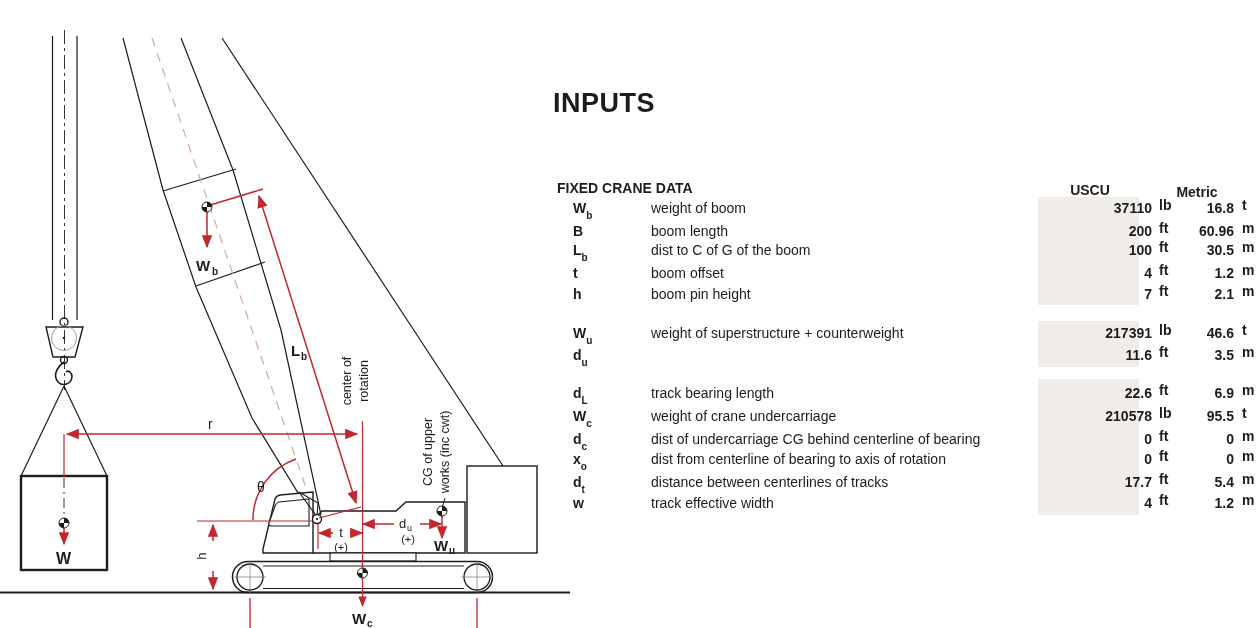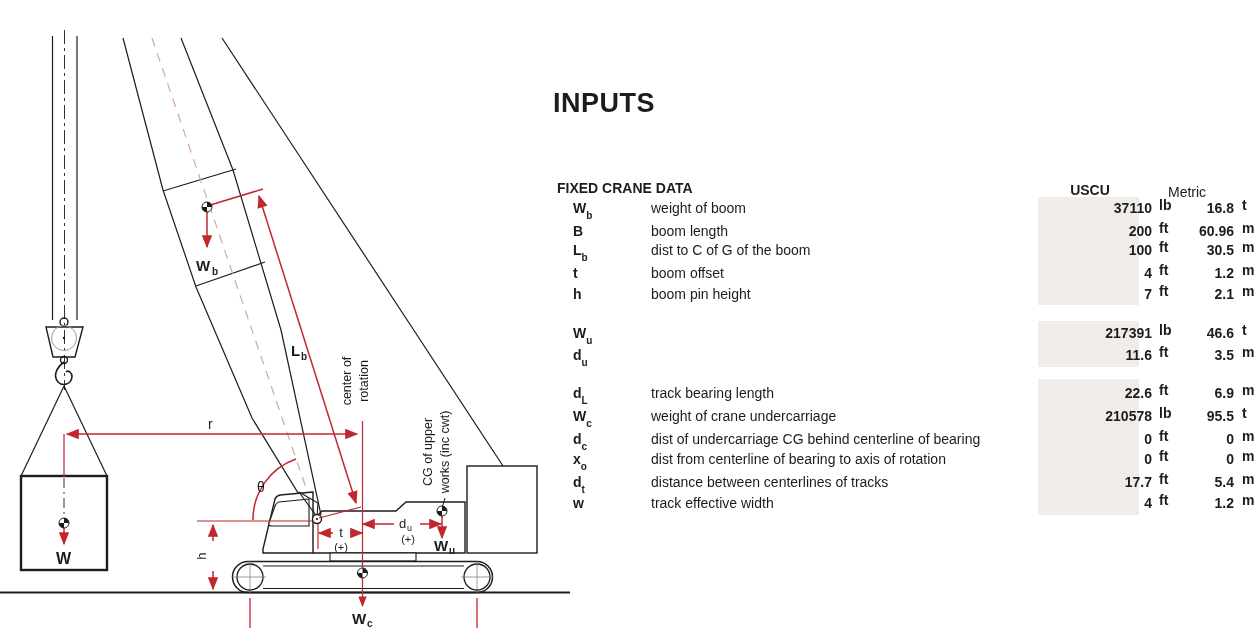--- a/index.html
+++ b/index.html
@@ -3,21 +3,21 @@
 <meta charset="utf-8">
 <style>
   html,body{margin:0;padding:0;background:#ffffff;}
   .stage{position:relative;width:1260px;height:628px;background:#fff;overflow:hidden;
          font-family:"Liberation Sans",sans-serif;color:#1c1c1c;}
   .diagram-wrap{position:absolute;left:0;top:0;width:575px;height:628px;}
   .page-title{position:absolute;left:553px;top:88px;font-size:27px;font-weight:bold;letter-spacing:.5px;}
   
   .tbl-header-sym{position:absolute;left:557px;top:180px;font-size:14px;font-weight:bold;}
   .tbl-header-uscu{position:absolute;left:1058px;top:182px;width:64px;text-align:center;font-size:14px;font-weight:bold;}
-  .tbl-header-metric{position:absolute;left:1168px;top:184px;width:58px;font-size:14px;font-weight:normal;}
+  .tbl-header-metric{position:absolute;left:1168px;top:184px;width:58px;text-align:center;font-size:14px;font-weight:bold;}
   .shade{position:absolute;left:1038px;width:101px;background:#f0ede8;}
   .shade.b1{top:197px;height:108px;}
   .shade.b2{top:321px;height:46px;}
   .shade.b3{top:379px;height:136px;}
   .row{position:absolute;left:16px;width:1252px;height:17px;font-size:14px;}
   .row span{position:absolute;top:0;white-space:nowrap;}
   .row .sym{left:557px;font-weight:bold;}
   .row .sym sub{font-size:10px;font-weight:bold;position:relative;top:2px;}
   .row .desc{left:610px;margin-left:25px;}
   .row .val{left:1040px;width:96px;text-align:right;font-weight:bold;}
@@ -223,20 +223,21 @@
   <div class="row" style="top:286px">
     <span class="sym"><b>h</b><sub></sub></span>
     <span class="desc">boom pin height</span>
     <span class="val">7</span>
     <span class="unit">ft</span>
     <span class="mval">2.1</span>
     <span class="munit">m</span>
   </div>
   <div class="row" style="top:325px">
     <span class="sym"><b>W</b><sub>u</sub></span>
+    <span class="desc">weight of superstructure + counterweight</span>
     <span class="val">217391</span>
     <span class="unit">lb</span>
     <span class="mval">46.6</span>
     <span class="munit">t</span>
   </div>
   <div class="row" style="top:347px">
     <span class="sym"><b>d</b><sub>u</sub></span>
     <span class="val">11.6</span>
     <span class="unit">ft</span>
     <span class="mval">3.5</span>

